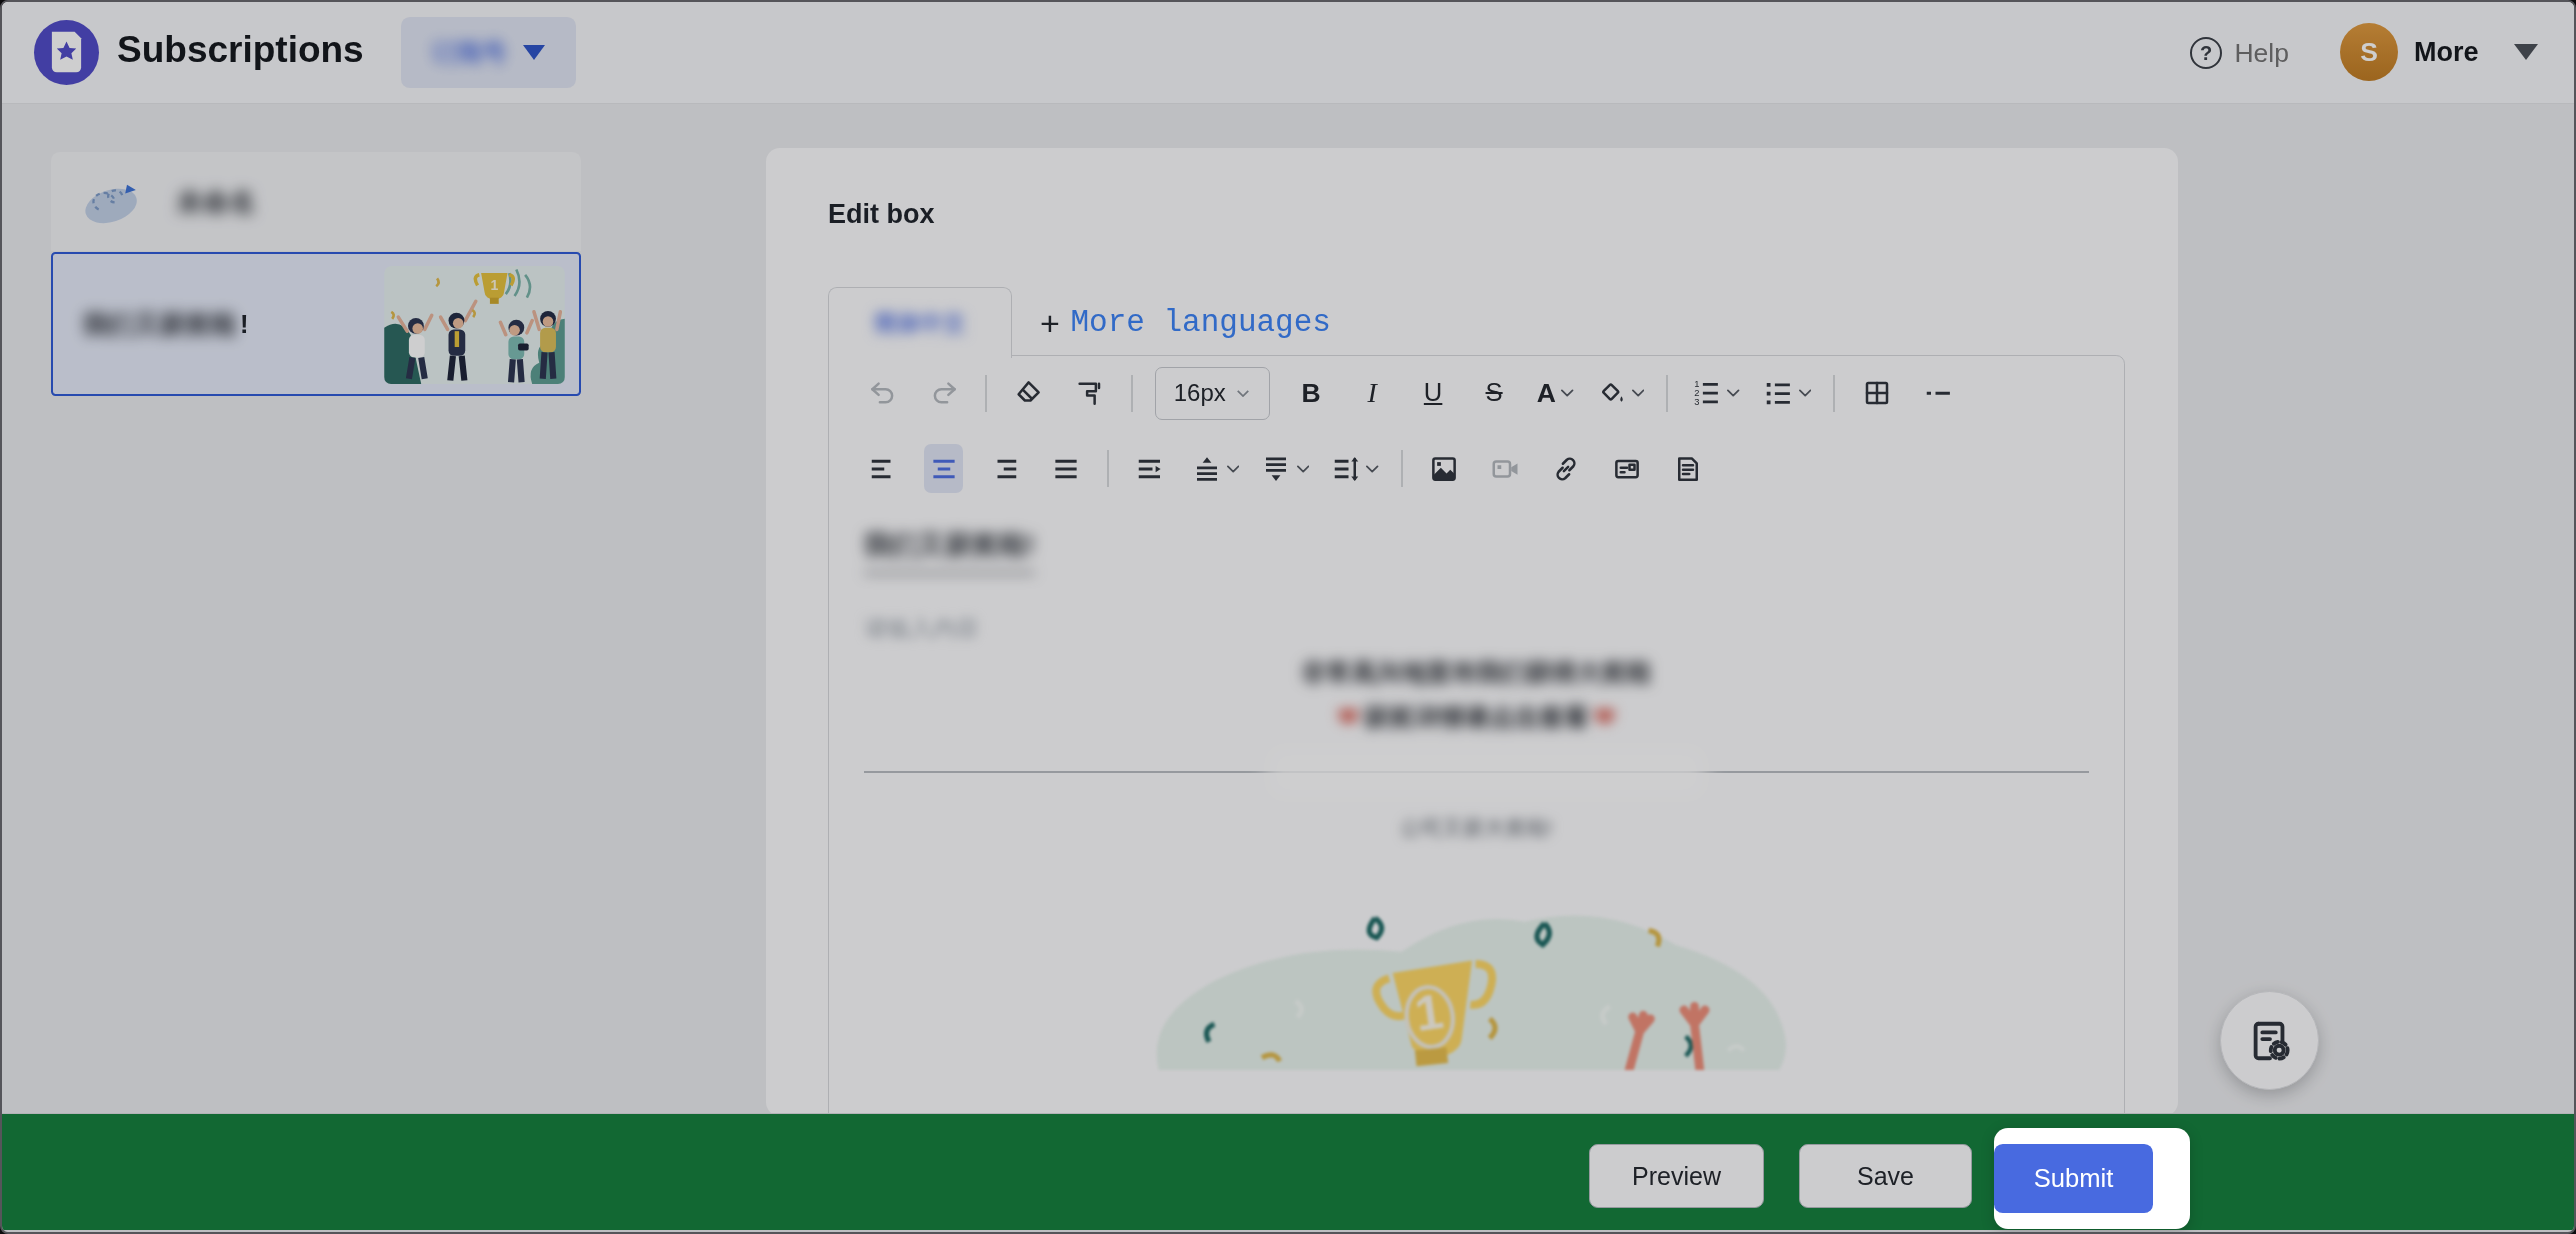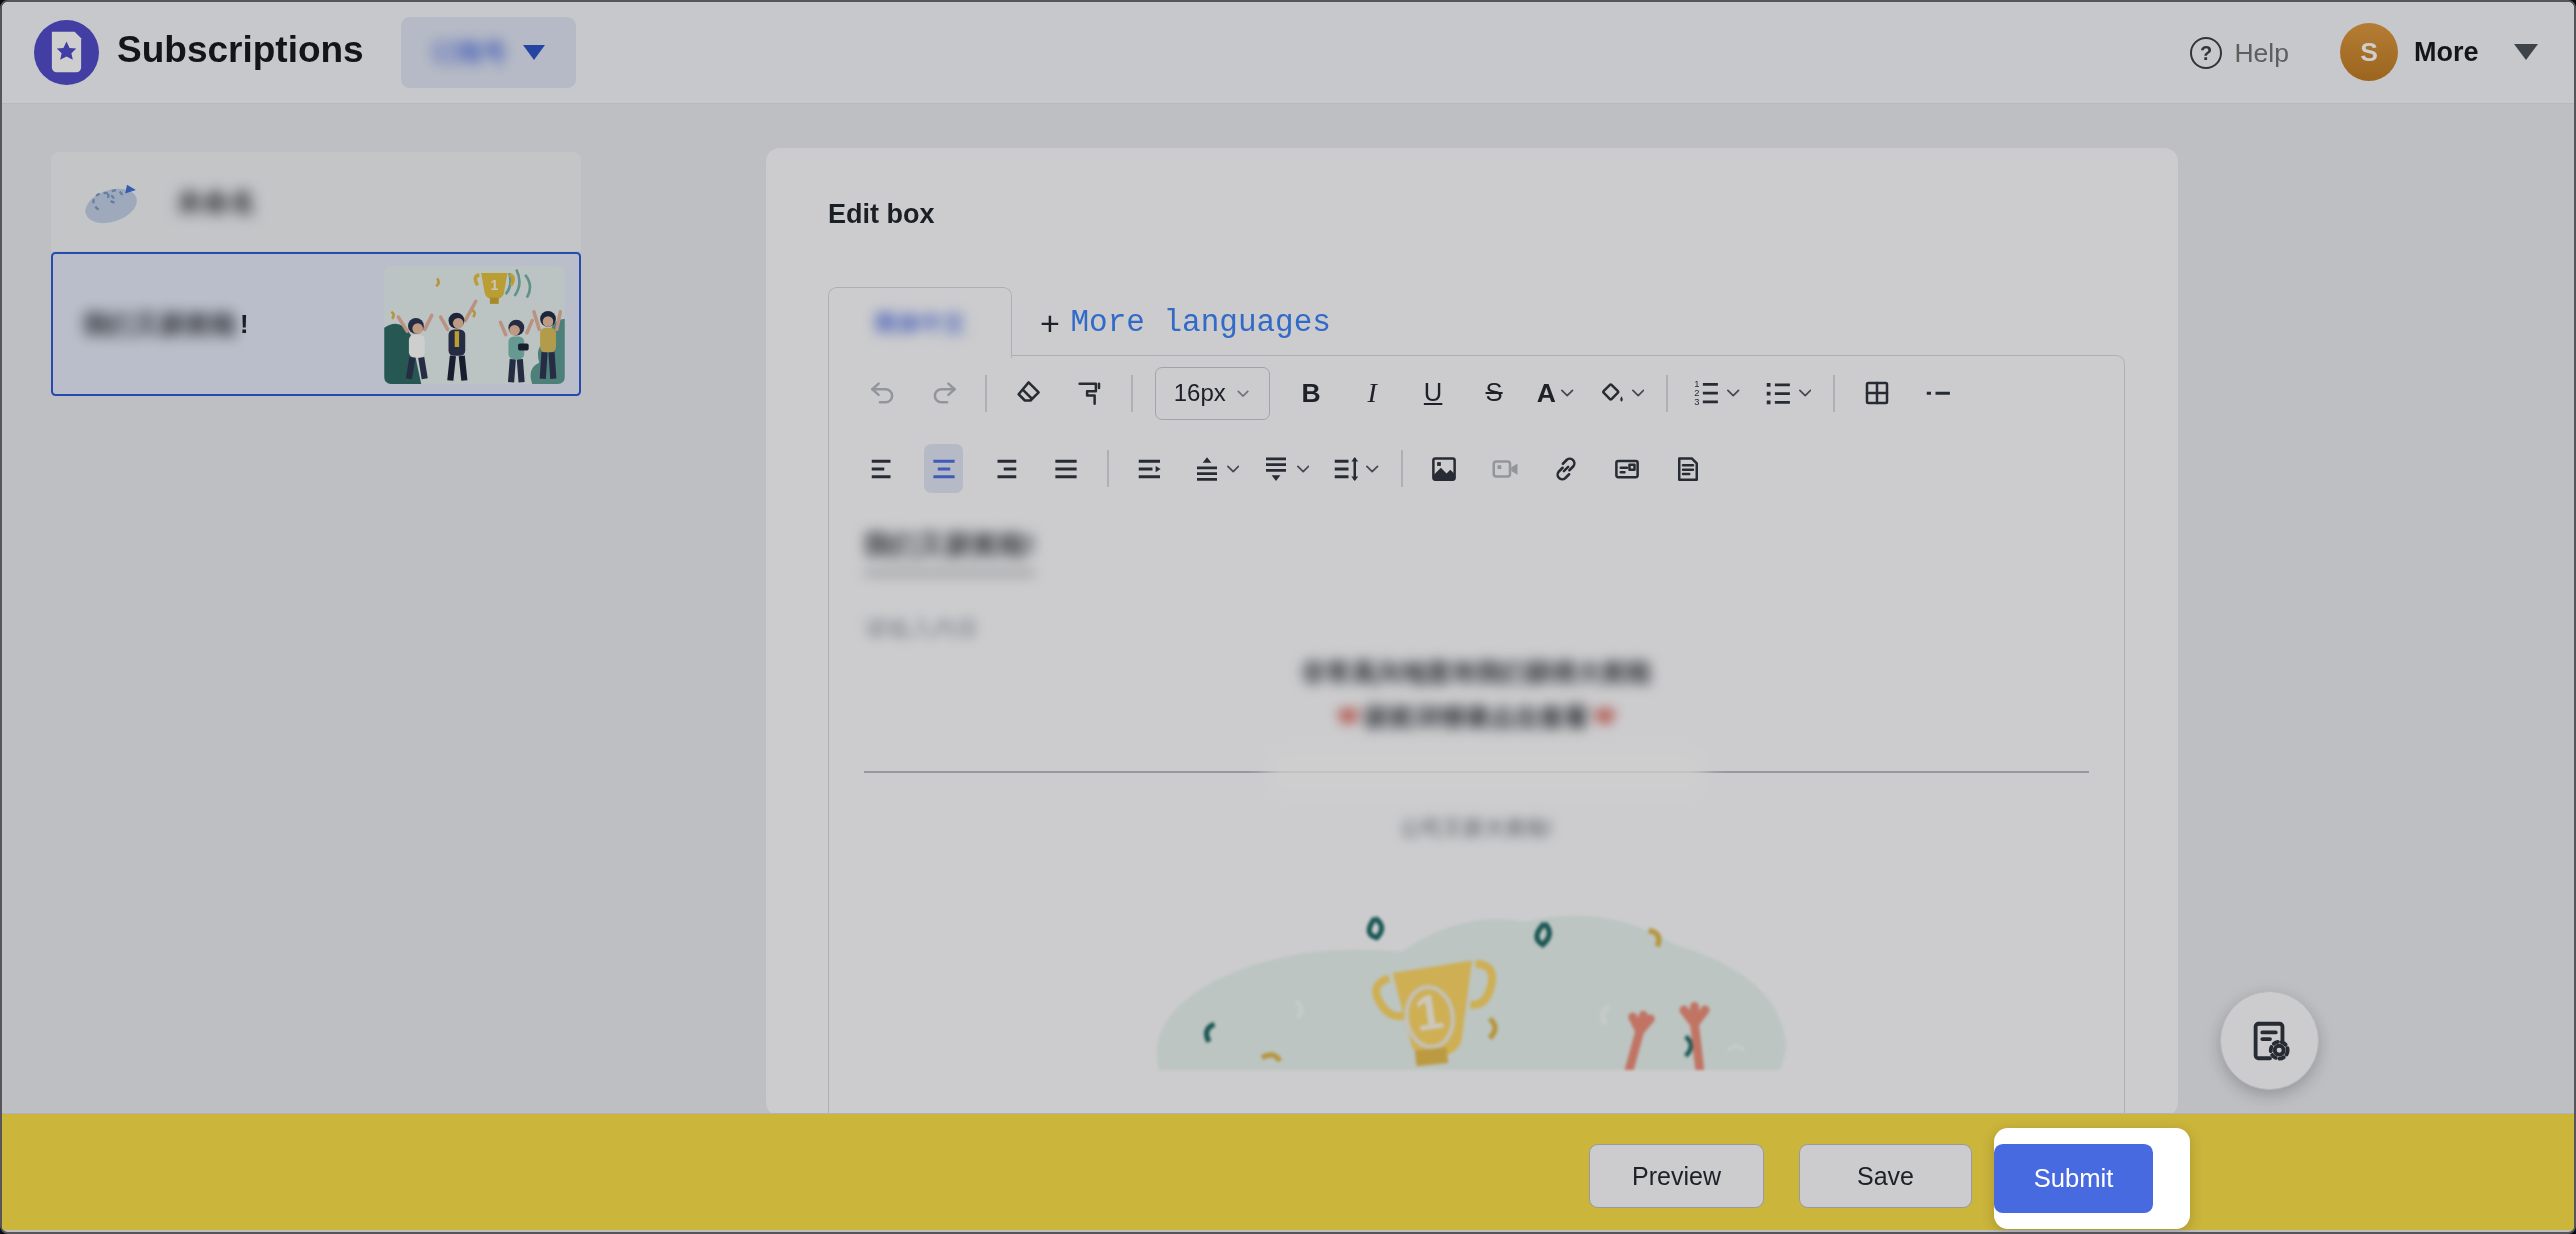--- a/index.html
+++ b/index.html
@@ -92,21 +92,21 @@
   .bigill { margin-top:25px; display:flex; justify-content:center; }
   .bigill svg { filter:blur(1.8px); }
 
   
   .fab { position:absolute; left:2218px; top:989px; width:99px; height:99px; border-radius:50%;
          background:#fdfdfe; box-shadow:0 5.3px 16px rgba(30,34,40,.25); display:flex; align-items:center;
          justify-content:center; cursor:pointer; border:0.9px solid #e2e3e6; }
   .fab svg { stroke:#2f343c; fill:none; stroke-width:2; stroke-linecap:round; stroke-linejoin:round; }
 
   
-  .ftr { position:absolute; left:0; right:0; top:1111px; height:117px; background:#fde047;
+  .ftr { position:absolute; left:0; right:0; top:1111px; height:117px; background:#15803d;
          border-top:1.8px solid #dcdee1; }
   .btn { position:absolute; top:30px; height:64px; border:1.8px solid #b9bdc4; border-radius:8.8px;
          background:#fdfdfe; font-size:25px; color:#23272e; font-family:"Liberation Sans",sans-serif; cursor:pointer; }
   .btn.preview { left:1587px; width:175px; }
   .btn.save { left:1797px; width:173px; }
   .spotlight { position:absolute; left:1992px; top:1126px; width:196px; height:101px; border-radius:14px;
                background:#ffffff; z-index:60; display:flex; align-items:center; 
                box-shadow:0 3.5px 14px rgba(0,0,0,.18); }
   .btn-submit { width:159px; height:69px; border:none; border-radius:8.8px; background:#486ae0; color:#fff;
                 font-size:25.6px; font-family:"Liberation Sans",sans-serif; cursor:pointer; }

